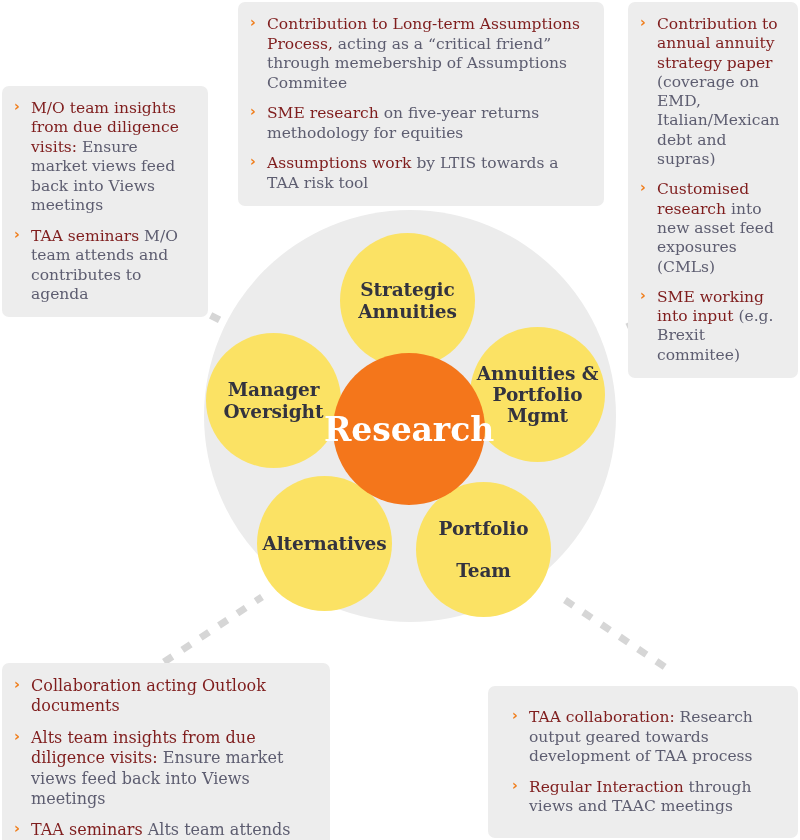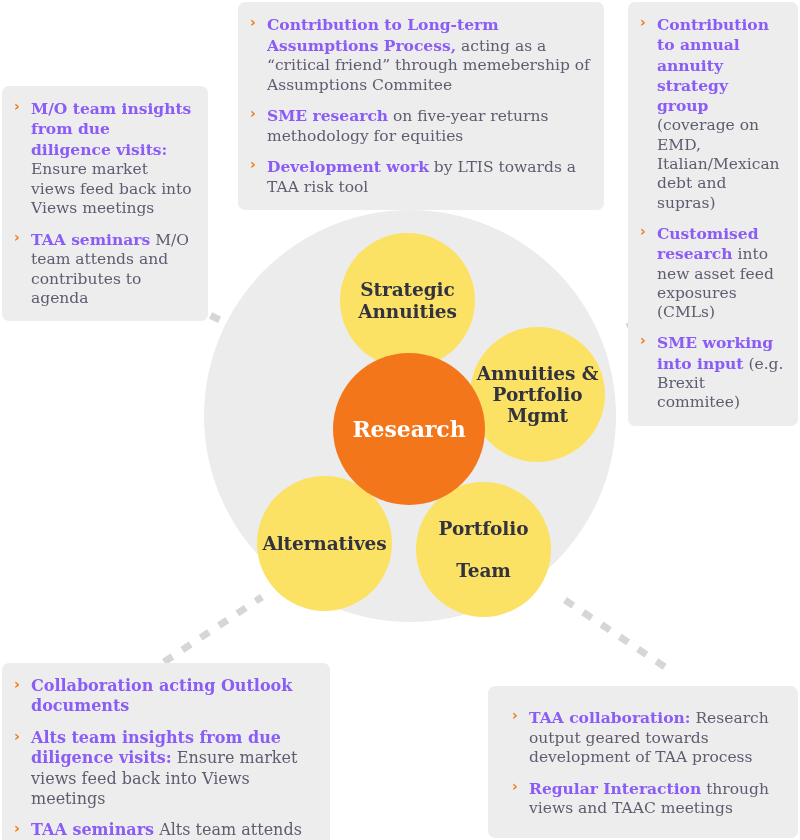--- a/index.html
+++ b/index.html
@@ -55,21 +55,21 @@
     font-weight: bold;
     font-size: 18.5px;
     line-height: 1.14;
     letter-spacing: -0.1px;
   }
 
   .hub {
     background: #f4761b;
     color: #ffffff;
     font-weight: bold;
-    font-size: 22px;
+    font-size: 33px;
     letter-spacing: -0.1px;
   }
 
   .disc-label { padding: 0 6px; }
 
   
   .infobox {
     position: absolute;
     background: #ededed;
     border-radius: 7px;
@@ -89,22 +89,22 @@
   .chev {
     position: absolute;
     left: 0;
     top: -1px;
     color: #f07d1a;
     font-weight: bold;
     font-family: "DejaVu Sans", "Liberation Sans", sans-serif;
   }
 
   .bullet b {
-    color: #8b5cf6;
-    font-weight: bold;
+    color: #7f1d1d;
+    font-weight: normal;
   }
 
   
   #box-top-left   { left: 2px;   top: 86px;  width: 206px; }
   #box-top-left .bullet      { font-size: 15.5px; line-height: 1.255; }
   #box-top-left .chev        { font-size: 14px; }
 
   #box-top-center { left: 238px; top: 2px;   width: 366px; }
   #box-top-center .bullet    { font-size: 15.5px; line-height: 1.26; }
   #box-top-center .chev      { font-size: 14px; }
@@ -162,20 +162,26 @@
         <span>Team</span>
       </div>
     </div>
 
     <div class="disc petal" style="left:249px; top:476px; width:135px; height:135px;align-items:center;">
       <div class="disc-label">
         <span>Alternatives</span>
       </div>
     </div>
 
+    <div class="disc petal" style="left:198px; top:333px; width:135px; height:135px;">
+      <div class="disc-label">
+        <span>Manager</span><br>
+        <span>Oversight</span>
+      </div>
+    </div>
 
     <div class="disc hub" style="left:325px; top:353px; width:152px; height:152px;">
       <span class="disc-label">Research</span>
     </div>
 
   </div>
 
   <div class="infobox" id="box-top-left">
     <ul class="bullet-list">
       <li class="bullet">
@@ -194,30 +200,30 @@
       <li class="bullet">
         <span class="chev">›</span>
         <b>Contribution to Long-term Assumptions Process,</b><span> acting as a “critical friend” through memebership of Assumptions Commitee</span>
       </li>
       <li class="bullet">
         <span class="chev">›</span>
         <b>SME research</b><span> on five-year returns methodology for equities</span>
       </li>
       <li class="bullet">
         <span class="chev">›</span>
-        <b>Development work</b><span> by LTIS towards a TAA risk tool</span>
+        <b>Assumptions work</b><span> by LTIS towards a TAA risk tool</span>
       </li>
     </ul>
   </div>
 
   <div class="infobox" id="box-top-right">
     <ul class="bullet-list">
       <li class="bullet">
         <span class="chev">›</span>
-        <b>Contribution to annual annuity strategy group</b><span> (coverage on EMD, Italian/Mexican debt and supras)</span>
+        <b>Contribution to annual annuity strategy paper</b><span> (coverage on EMD, Italian/Mexican debt and supras)</span>
       </li>
       <li class="bullet">
         <span class="chev">›</span>
         <b>Customised research</b><span> into new asset feed exposures (CMLs)</span>
       </li>
       <li class="bullet">
         <span class="chev">›</span>
         <b>SME working into input</b><span> (e.g. Brexit commitee)</span>
       </li>
     </ul>

